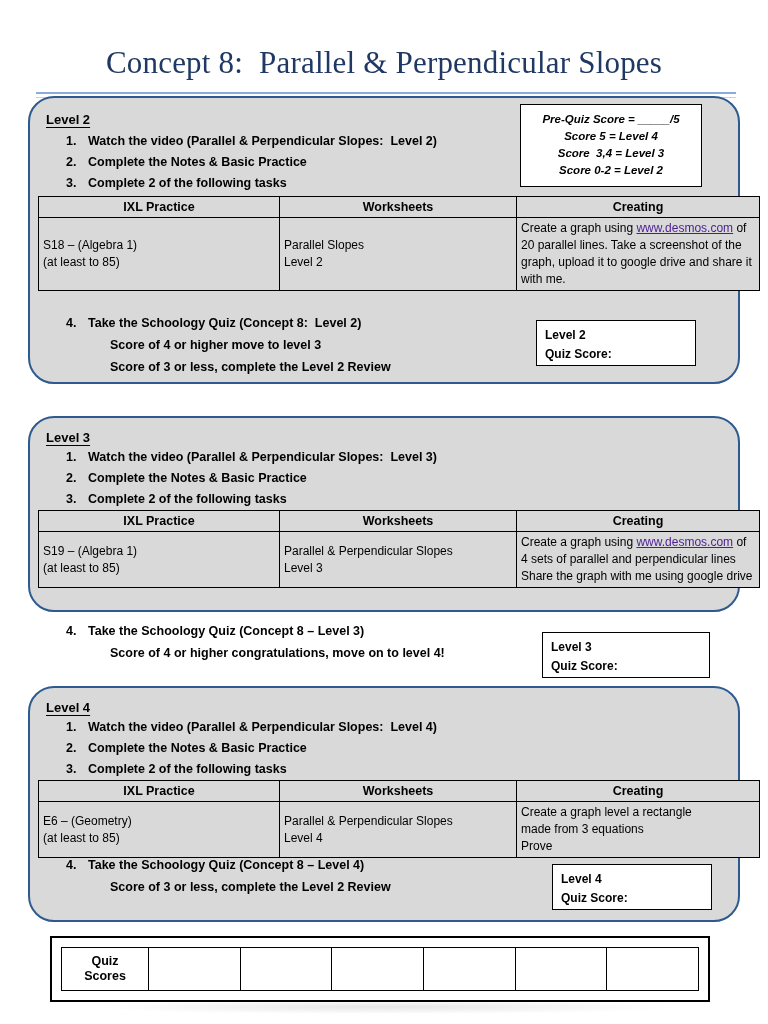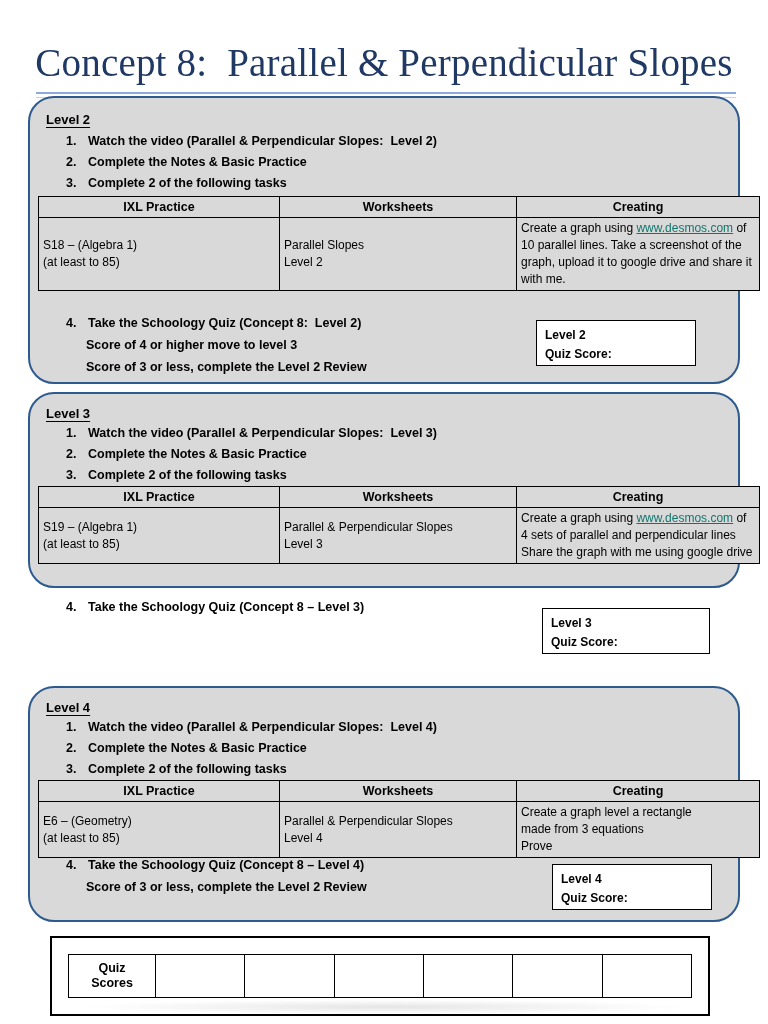--- a/index.html
+++ b/index.html
@@ -31,21 +31,21 @@
     background: radial-gradient(ellipse at center, rgba(0,0,0,0.10) 0%, rgba(0,0,0,0.0) 72%);
   }
 
   
   .doc-title {
     position: absolute;
     left: 0; top: 44px;
     width: 768px;
     text-align: center;
     font-family: "Liberation Serif", serif;
-    font-size: 39px;
+    font-size: 31px;
     line-height: 38px;
     color: #1F3864;
     letter-spacing: 0.2px;
     white-space: pre;
   }
   .title-rule {
     position: absolute;
     left: 36px;
     top: 92px;
     width: 700px;
@@ -58,21 +58,21 @@
   .panel {
     position: absolute;
     left: 28px;
     width: 712px;
     background: #D9D9D9;
     border: 2px solid #2E5B8F;
     border-radius: 26px;
     box-sizing: border-box;
   }
   #panel-level2 { top: 96px;  height: 288px; text-decoration: underline; }
-  #panel-level3 { top: 392px; height: 196px; }
+  #panel-level3 { top: 416px; height: 196px; }
   #panel-level4 { top: 686px; height: 236px; padding-left: 12px; }
 
   .level-heading {
     position: absolute;
     left: 16px;
     font-size: 13px;
     font-weight: bold;
     color: #000;
     text-decoration: underline;
     text-underline-offset: 3px;
@@ -137,35 +137,35 @@
   .task-table td {
     font-size: 12px;
     font-weight: normal;
     line-height: 17px;
   }
   .col-ixl   { width: 232px; }
   .col-ws    { width: 228px; }
   .col-create{ width: 234px; }
   .cell-line { white-space: pre; }
   .link {
-    color: #0f766e;
+    color: #4c1d95;
     text-decoration: underline;
   }
 
   
   .final-block {
     position: absolute;
     left: 36px;
     font-size: 12.5px;
     font-weight: bold;
     color: #000;
   }
   .final-block .step { margin-bottom: 7px; }
   .final-sub {
-    margin-left: 20px;
+    margin-left: 44px;
     margin-bottom: 7px;
     line-height: 15px;
     white-space: pre;
   }
 
   .quiz-score-box {
     position: absolute;
     background: #ffffff;
     border: 1px solid #000000;
     box-sizing: border-box;
@@ -180,21 +180,21 @@
 
   
   .scores-wrap {
     position: absolute;
     left: 50px;
     top: 936px;
     width: 660px;
     border: 2px solid #000000;
     background: #ffffff;
     box-sizing: border-box;
-    padding: 16px;
+    padding: 9px;
   }
   .scores-table {
     width: 100%;
     border-collapse: collapse;
     table-layout: fixed;
   }
   .scores-table td {
     border: 1px solid #000000;
     height: 40px;
     font-size: 12.5px;
@@ -227,39 +227,45 @@
       <div class="step">
         <span class="step-num">2.</span>
         <span class="step-text">Complete the Notes &amp; Basic Practice</span>
       </div>
       <div class="step">
         <span class="step-num">3.</span>
         <span class="step-text">Complete 2 of the following tasks</span>
       </div>
     </div>
 
+    <div class="prequiz-box">
+      <div>Pre-Quiz Score = _____/5</div>
+      <div>Score 5 = Level 4</div>
+      <div>Score  3,4 = Level 3</div>
+      <div>Score 0-2 = Level 2</div>
+    </div>
 
     <table class="task-table" style="top:98px;">
       <tbody>
           <tr>
         <th class="col-ixl">IXL Practice</th>
         <th class="col-ws">Worksheets</th>
         <th class="col-create">Creating</th>
       </tr>
       <tr>
         <td>
           <div class="cell-line">S18 – (Algebra 1)</div>
           <div class="cell-line">(at least to 85)</div>
         </td>
         <td>
           <div class="cell-line">Parallel Slopes</div>
           <div class="cell-line">Level 2</div>
         </td>
         <td>
-          <span>Create a graph using </span><a class="link" href="#">www.desmos.com</a><span> of 10 parallel lines.  Take a screenshot of the graph, upload it to google drive and share it with me.</span>
+          <span>Create a graph using </span><a class="link" href="#">www.desmos.com</a><span> of 20 parallel lines.  Take a screenshot of the graph, upload it to google drive and share it with me.</span>
         </td>
       </tr>
     </tbody>
       </table>
 
     <div class="final-block" style="top:218px;">
       <div class="step">
         <span class="step-num">4.</span>
         <span class="step-text">Take the Schoology Quiz (Concept 8:  Level 2)</span>
       </div>
@@ -313,20 +319,21 @@
         </td>
       </tr>
     </tbody>
       </table>
 
     <div class="final-block" style="top:206px;">
       <div class="step">
         <span class="step-num">4.</span>
         <span class="step-text">Take the Schoology Quiz (Concept 8 – Level 3)</span>
       </div>
+      <div class="final-sub">Score of 4 or higher congratulations, move on to level 4!</div>
     </div>
 
     <div class="quiz-score-box" style="left:512px; top:214px; width:168px; height:46px;">
       <div>Level 3</div>
       <div>Quiz Score:</div>
     </div>
   </div>
 
   <div class="panel" id="panel-level4">
 

